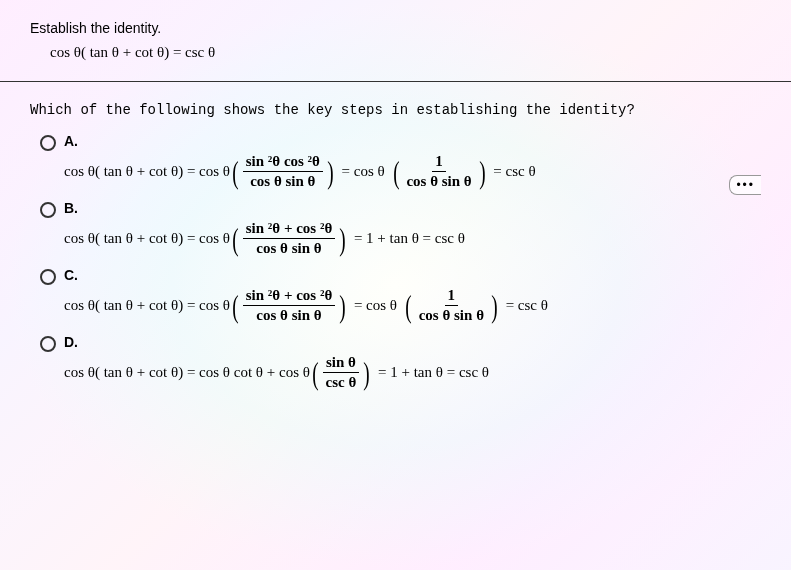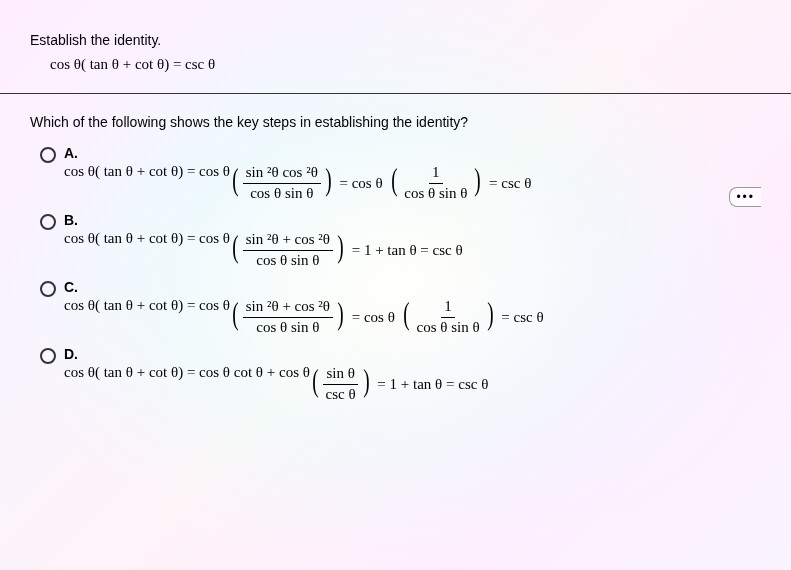--- a/index.html
+++ b/index.html
@@ -22,33 +22,33 @@
       content: "";
       position: absolute;
       top: 0; left: 0; right: 0; bottom: 0;
       background: radial-gradient(ellipse at center, 
         rgba(255,255,255,0.5) 0%, 
         rgba(200,230,255,0.2) 40%, 
         rgba(255,200,255,0.2) 70%);
       pointer-events: none;
     }
     .content { position: relative; z-index: 1; }
-    .instruction { margin-bottom: 8px; margin-top: 12px; }
+    .instruction { margin-bottom: 8px; }
     .identity { margin-left: 20px; margin-bottom: 20px; }
     .hr { border-top: 1px solid #333; margin: 10px -30px 20px -30px; }
-    .question { margin-bottom: 15px; }
+    .question { margin-bottom: 15px; font-family: Liberation Mono, monospace; }
     .option { display: flex; align-items: flex-start; margin-bottom: 8px; margin-left: 10px; }
     .radio {
       width: 16px; height: 16px; border: 2px solid #333; border-radius: 50%;
       margin-right: 8px; margin-top: 2px; flex-shrink: 0; cursor: pointer;
     }
     .opt-body { display: flex; flex-direction: column; }
     .opt-letter { font-weight: bold; margin-bottom: 2px; }
-    .math { display: flex; flex-wrap: nowrap; font-family: 'Times New Roman', serif; font-size: 15px; }
-    .frac { display: inline-flex; flex-direction: column; align-items: center; vertical-align: middle; margin: 0 2px; }
+    .math { display: flex; align-items: center; flex-wrap: nowrap; font-family: 'Times New Roman', serif; font-size: 15px; }
+    .frac { display: inline-flex; flex-direction: column; align-items: center; vertical-align: middle; margin: 0 2px; font-weight: bold; }
     .frac .num { border-bottom: 1px solid #000; padding: 0 3px; line-height: 1.3; }
     .frac .den { padding: 0 3px; line-height: 1.3; }
     .lparen, .rparen { font-size: 32px; line-height: 32px; font-family: 'Times New Roman', serif; display: inline-block; transform: scaleX(0.6); }
     .eq { margin: 12px 6px; }
     .dots-btn {
       position: absolute; right: 0; top: 155px;
       border: 1px solid #999; border-right: none;
       border-radius: 8px 0 0 8px;
       padding: 2px 6px; font-size: 12px; letter-spacing: 2px;
       background: rgba(255,255,255,0.7); cursor: pointer;

